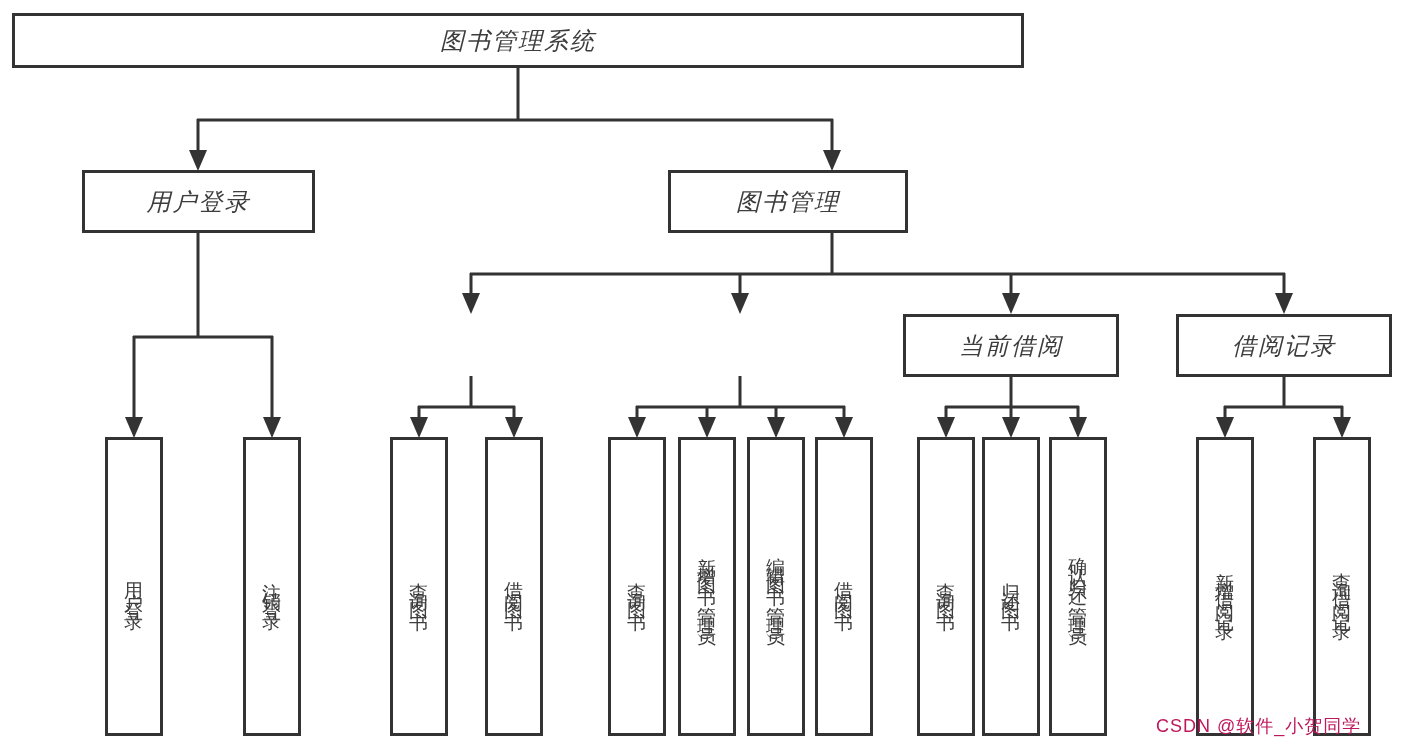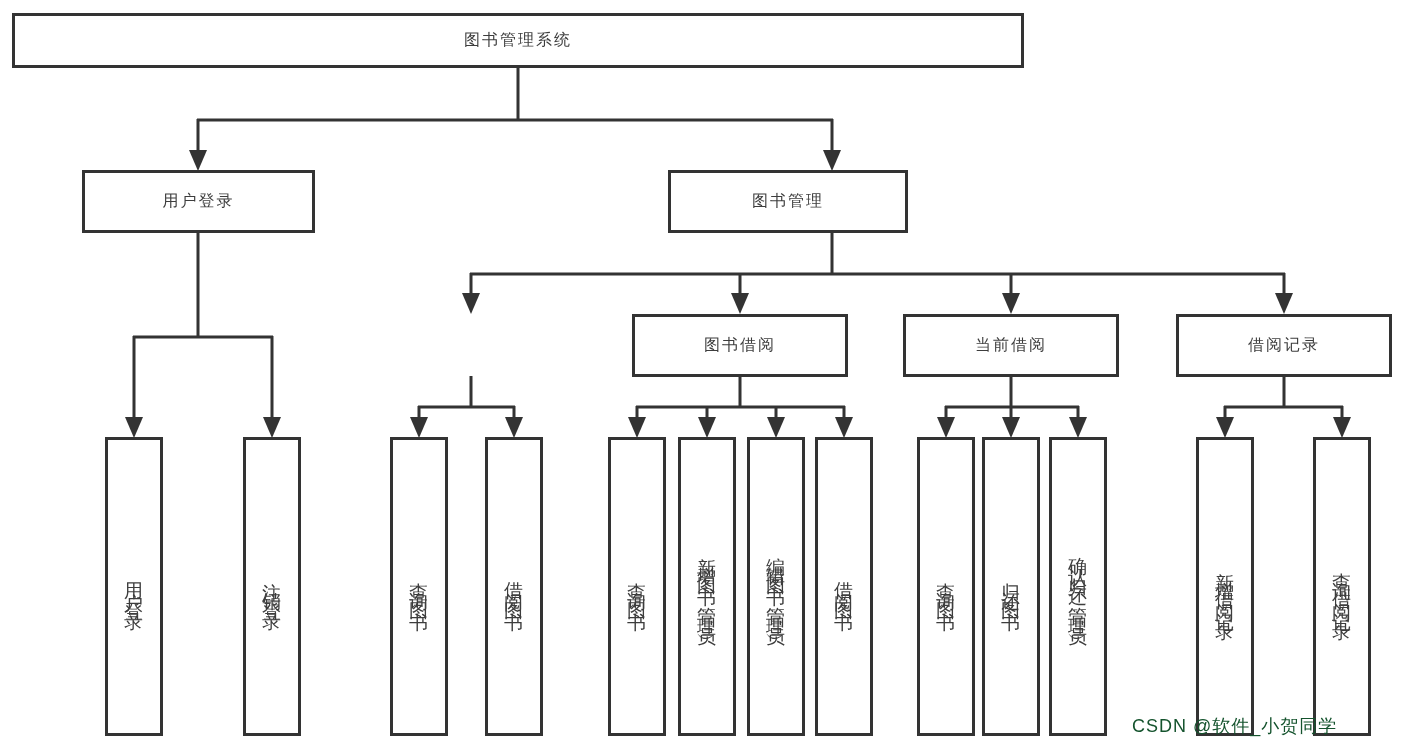--- a/index.html
+++ b/index.html
@@ -26,39 +26,40 @@
     box-sizing: border-box;
     background: #ffffff;
     border: 3px solid #333333;
     display: flex;
     align-items: center;
     justify-content: center;
     color: #3d3d3d;
     z-index: 2;
   }
   .hlabel {
-    font-size: 16px;
+    font-size: 24px;
     letter-spacing: 2px;
     white-space: nowrap;
+    font-style: italic;
   }
   .leaf {
     writing-mode: vertical-rl;
     text-orientation: mixed;
     font-size: 19px;
     letter-spacing: 10px;
     line-height: 1;
     white-space: nowrap;
   }
   .watermark {
     position: absolute;
-    left: 1132px;
+    left: 1156px;
     top: 714px;
     font-size: 18px;
     letter-spacing: 1px;
-    color: #14532d;
+    color: #be185d;
     white-space: nowrap;
     z-index: 3;
   }
 </style>
 </head>
 <body>
 
 <div class="stage">
 
   <svg class="wires" width="1405" height="747" viewBox="0 0 1405 747">
@@ -123,21 +124,20 @@
       <polygon points="1216,417 1234,417 1225,438"></polygon>
       <polygon points="1333,417 1351,417 1342,438"></polygon>
     </g>
   </svg>
 
   <div class="box hlabel" style="left:12px; top:13px; width:1012px; height:55px;">图书管理系统</div>
 
   <div class="box hlabel" style="left:82px; top:170px; width:233px; height:63px;">用户登录</div>
   <div class="box hlabel" style="left:668px; top:170px; width:240px; height:63px;">图书管理</div>
 
-  <div class="box hlabel" style="left:632px; top:314px; width:216px; height:63px;">图书借阅</div>
   <div class="box hlabel" style="left:1176px; top:314px; width:216px; height:63px;">借阅记录</div>
   <div class="box hlabel" style="left:903px; top:314px; width:216px; height:63px;">当前借阅</div>
 
   <div class="box leaf" style="left:105px; top:437px; width:58px; height:299px;">用户登录</div>
   <div class="box leaf" style="left:243px; top:437px; width:58px; height:299px;">注销登录</div>
 
   <div class="box leaf" style="left:390px; top:437px; width:58px; height:299px;">查询图书</div>
   <div class="box leaf" style="left:485px; top:437px; width:58px; height:299px;">借阅图书</div>
 
   <div class="box leaf" style="left:608px; top:437px; width:58px; height:299px;">查询图书</div>

